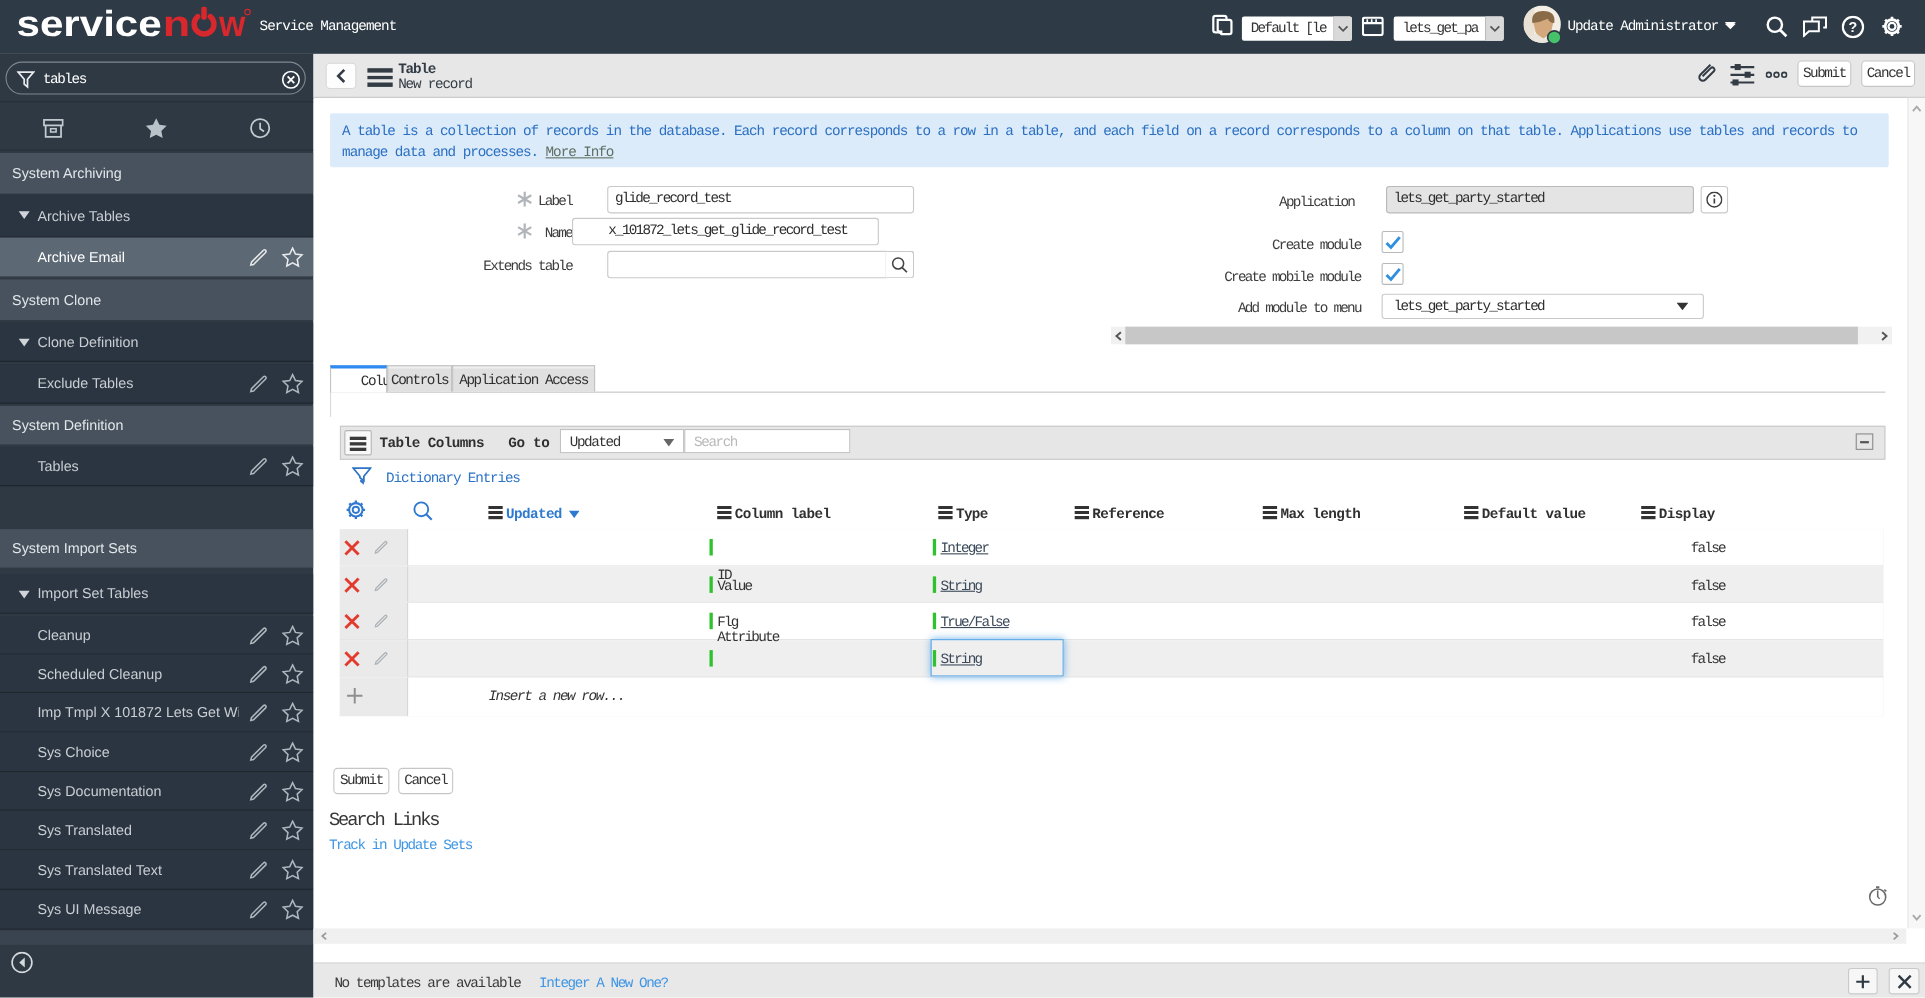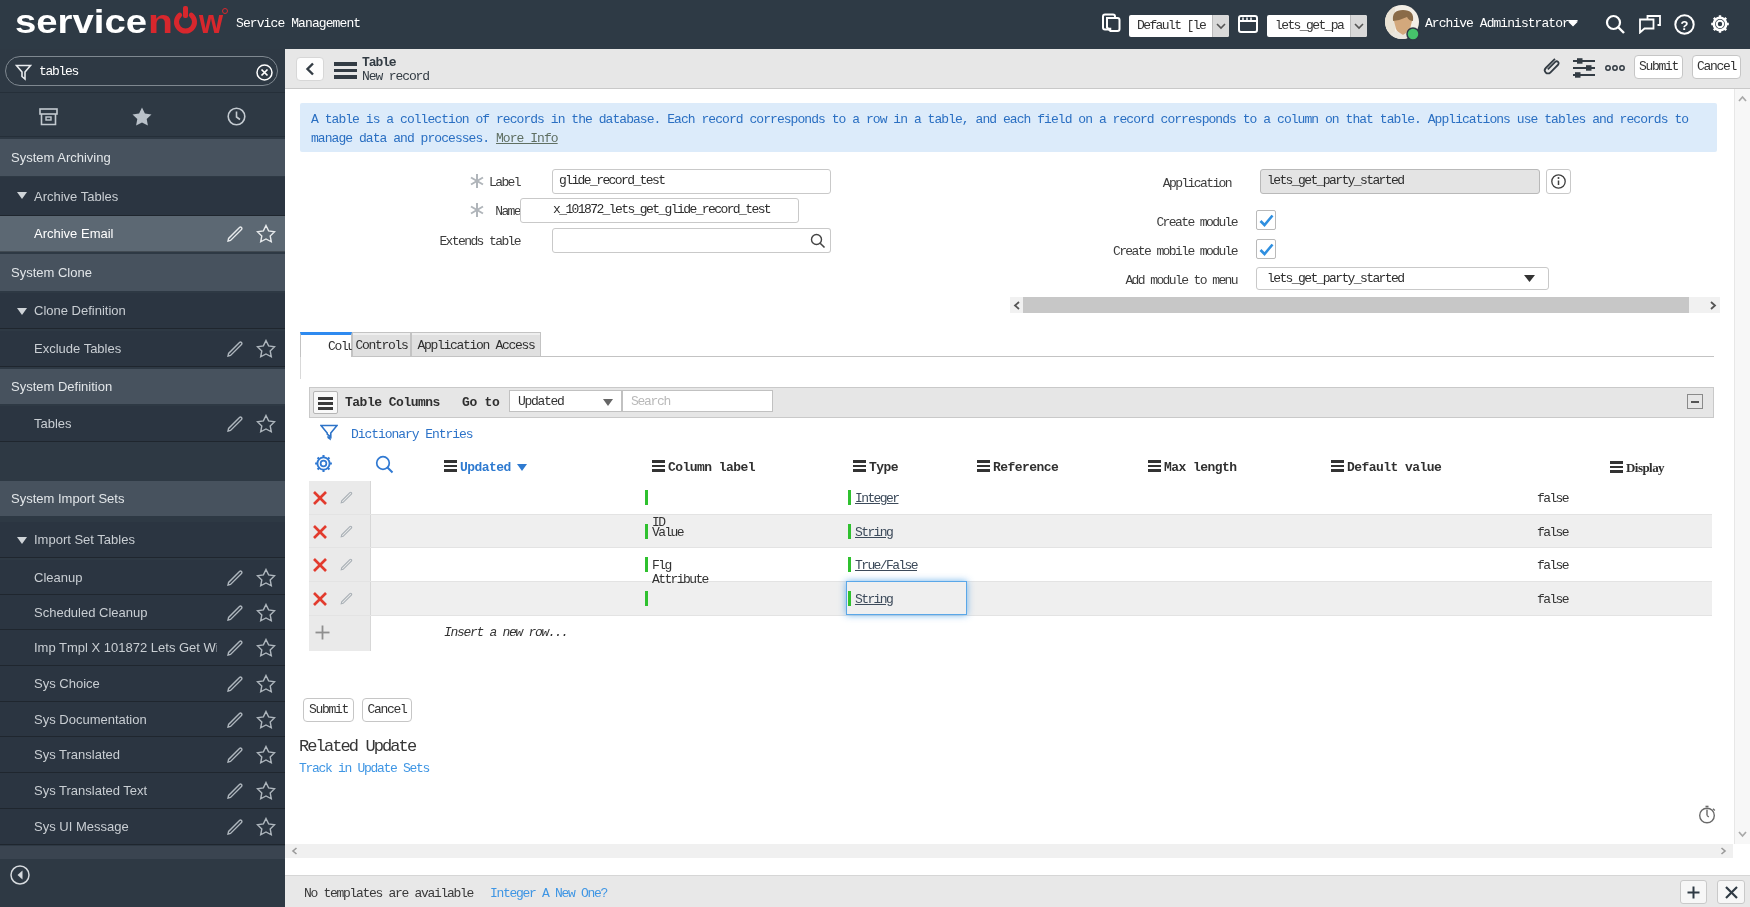--- a/index.html
+++ b/index.html
@@ -99,21 +99,21 @@
       </defs>
    <g clip-path="url(#av)">
      <rect x="0" y="0" width="34" height="34" fill="#f3eee6"></rect>
      <rect x="0" y="0" width="10" height="34" fill="#e9e2d4"></rect>
      <path d="M 9 16 q 0 -9 9 -9 q 9 0 9 9 l -2 8 q -3 6 -7 6 q -4 0 -7 -6 z" fill="#d3a87c"></path>
      <path d="M 8 16 q -1.5 -11 10 -11 q 11.5 0 10 11 q -4 0 -6 -4 q -6 3 -14 4" fill="#8a6b48"></path>
      <path d="M 3 34 q 2 -7 9 -8 l 6 4 l 6 -4 q 7 1 9 8 z" fill="#eae6dd"></path>
    </g>
    <circle cx="28" cy="29" r="6" fill="#46c26b" stroke="#2e3a45" stroke-width="1.5"></circle>
  </svg>
- <div class="a" style="left:1425px;top:16px;font-size:13px;letter-spacing:-0.95px;color:#fff;">Archive Administrator</div>
+ <div class="a" style="left:1425px;top:16px;font-size:13px;letter-spacing:-0.95px;color:#fff;">Update Administrator</div>
  <svg class="a" style="left:1567px;top:20px;" width="12" height="8" viewBox="0 0 12 8">
       <path d="M1 1.5 L6 6.5 L11 1.5" fill="#fff" stroke="none"></path>
       <path d="M1 0 h10 l-5 6 z" fill="#fff"></path>
     </svg>
 
  <svg class="a" style="left:1605px;top:14px;" width="21" height="21" viewBox="0 0 21 21">
    <circle cx="8.5" cy="8.5" r="6.5" fill="none" stroke="#fff" stroke-width="2.2"></circle>
    <line x1="13.5" y1="13.5" x2="19" y2="19" stroke="#fff" stroke-width="2.4"></line>
  </svg>
 
@@ -433,21 +433,21 @@
     <line x1="12.5" y1="12.5" x2="17.5" y2="17.5" stroke="#3079d2" stroke-width="1.9"></line>
   </svg>
 <div class="a" style="left:444px;top:458px;"><span class="hlines"></span><span class="hcol" style="color:#2e7ad0;">Updated</span><svg style="margin-left:6px;" width="10" height="7" viewBox="0 0 10 7">
       <path d="M0 0 h10 l-5 7 z" fill="#2e7ad0"></path>
     </svg></div>
 <div class="a" style="left:652px;top:458px;"><span class="hlines"></span><span class="hcol">Column label</span></div>
 <div class="a" style="left:853px;top:458px;"><span class="hlines"></span><span class="hcol">Type</span></div>
 <div class="a" style="left:977px;top:458px;"><span class="hlines"></span><span class="hcol">Reference</span></div>
 <div class="a" style="left:1148px;top:458px;"><span class="hlines"></span><span class="hcol">Max length</span></div>
 <div class="a" style="left:1331px;top:458px;"><span class="hlines"></span><span class="hcol">Default value</span></div>
-<div class="a" style="left:1610px;top:458px;font-family:Liberation Serif, serif;"><span class="hlines"></span><span class="hcol">Display</span></div>
+<div class="a" style="left:1492px;top:458px;"><span class="hlines"></span><span class="hcol">Display</span></div>
 
 <div class="a" style="left:309px;top:481px;width:1403px;height:170px;border:1px solid #d9d9d9;border-top:1px solid #e3e3e3;box-sizing:border-box;"></div>
 <div class="gridrow a" style="top:481px;height:34px;background:#fff;">
   <div class="actcell"></div>
 </div>
 <div class="gridrow a" style="top:515px;height:33px;background:#efefef;">
   <div class="actcell" style="background:#eaeaea;"></div>
 </div>
 <div class="gridrow a" style="top:548px;height:34px;background:#fff;">
   <div class="actcell"></div>
@@ -522,21 +522,21 @@
   </svg>
 <div class="gbar a" style="left:645px;top:591px;"></div>
 <div class="gtext a" style="left:652px;top:572px;">Attribute</div>
 <div class="a" style="left:846px;top:581px;width:121px;height:34px;border:1px solid #5aa7e8;box-sizing:border-box;box-shadow:0 0 7px rgba(90,167,232,.85);"></div>
 <div class="gbar a" style="left:848px;top:591px;"></div>
 <div class="glink a" style="left:855px;top:592px;">String</div>
 <div class="gtext a" style="left:1537px;top:592px;">false</div>
 
 <div class="btn a" style="left:303px;top:698px;width:51px;height:24px;line-height:22px;">Submit</div>
 <div class="btn a" style="left:362px;top:698px;width:50px;height:24px;line-height:22px;">Cancel</div>
-<div class="a" style="left:299px;top:737px;font-size:17px;letter-spacing:-1.9px;color:#363636;">Related Update</div>
+<div class="a" style="left:299px;top:737px;font-size:17px;letter-spacing:-1.9px;color:#363636;">Search Links</div>
 <div class="a" style="left:299px;top:761px;font-size:13px;letter-spacing:-1.3px;color:#3f96e4;">Track in Update Sets</div>
 <svg class="a" style="left:1698px;top:805px;" width="19" height="19" viewBox="0 0 19 19">
   <circle cx="9" cy="10.5" r="7.3" fill="none" stroke="#6a6a6a" stroke-width="1.4"></circle>
   <line x1="9" y1="4.5" x2="9" y2="10.5" stroke="#6a6a6a" stroke-width="1.4"></line>
   <line x1="9" y1="10.5" x2="10.8" y2="12" stroke="#6a6a6a" stroke-width="1.2"></line>
   <line x1="7.5" y1="1.5" x2="10.5" y2="1.5" stroke="#6a6a6a" stroke-width="1.6"></line>
   <line x1="15" y1="3.8" x2="16.8" y2="5.4" stroke="#6a6a6a" stroke-width="1.4"></line>
 </svg>
 
 <div class="a" style="left:285px;top:844px;width:1448px;height:14px;background:#f0f0f0;">

